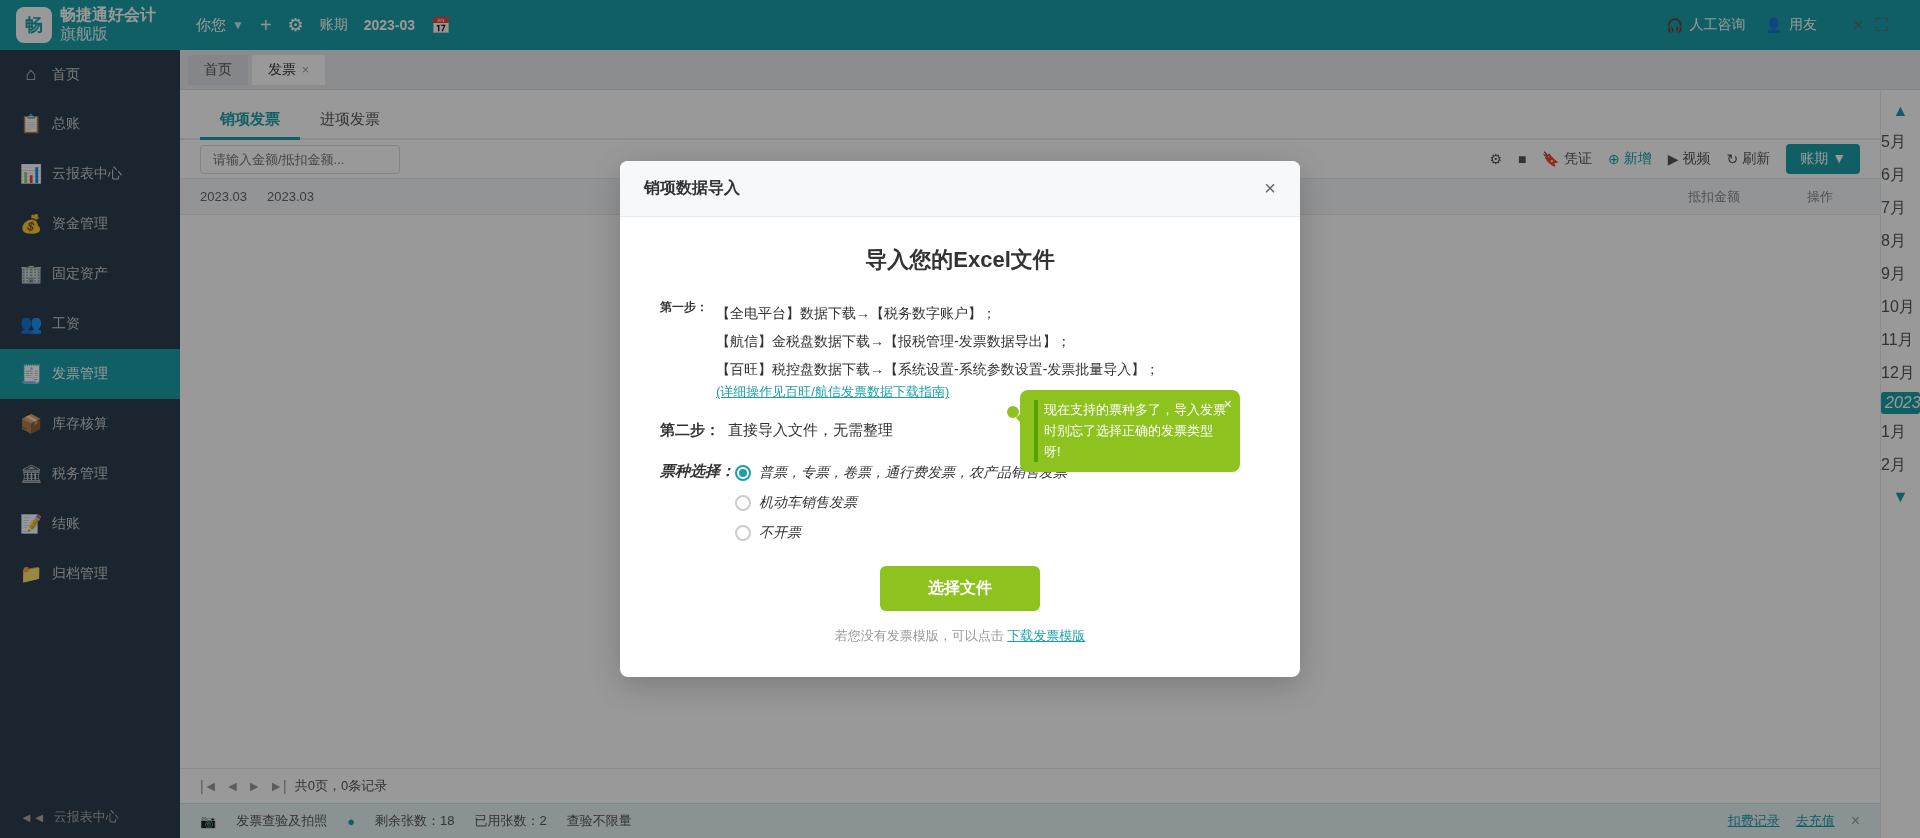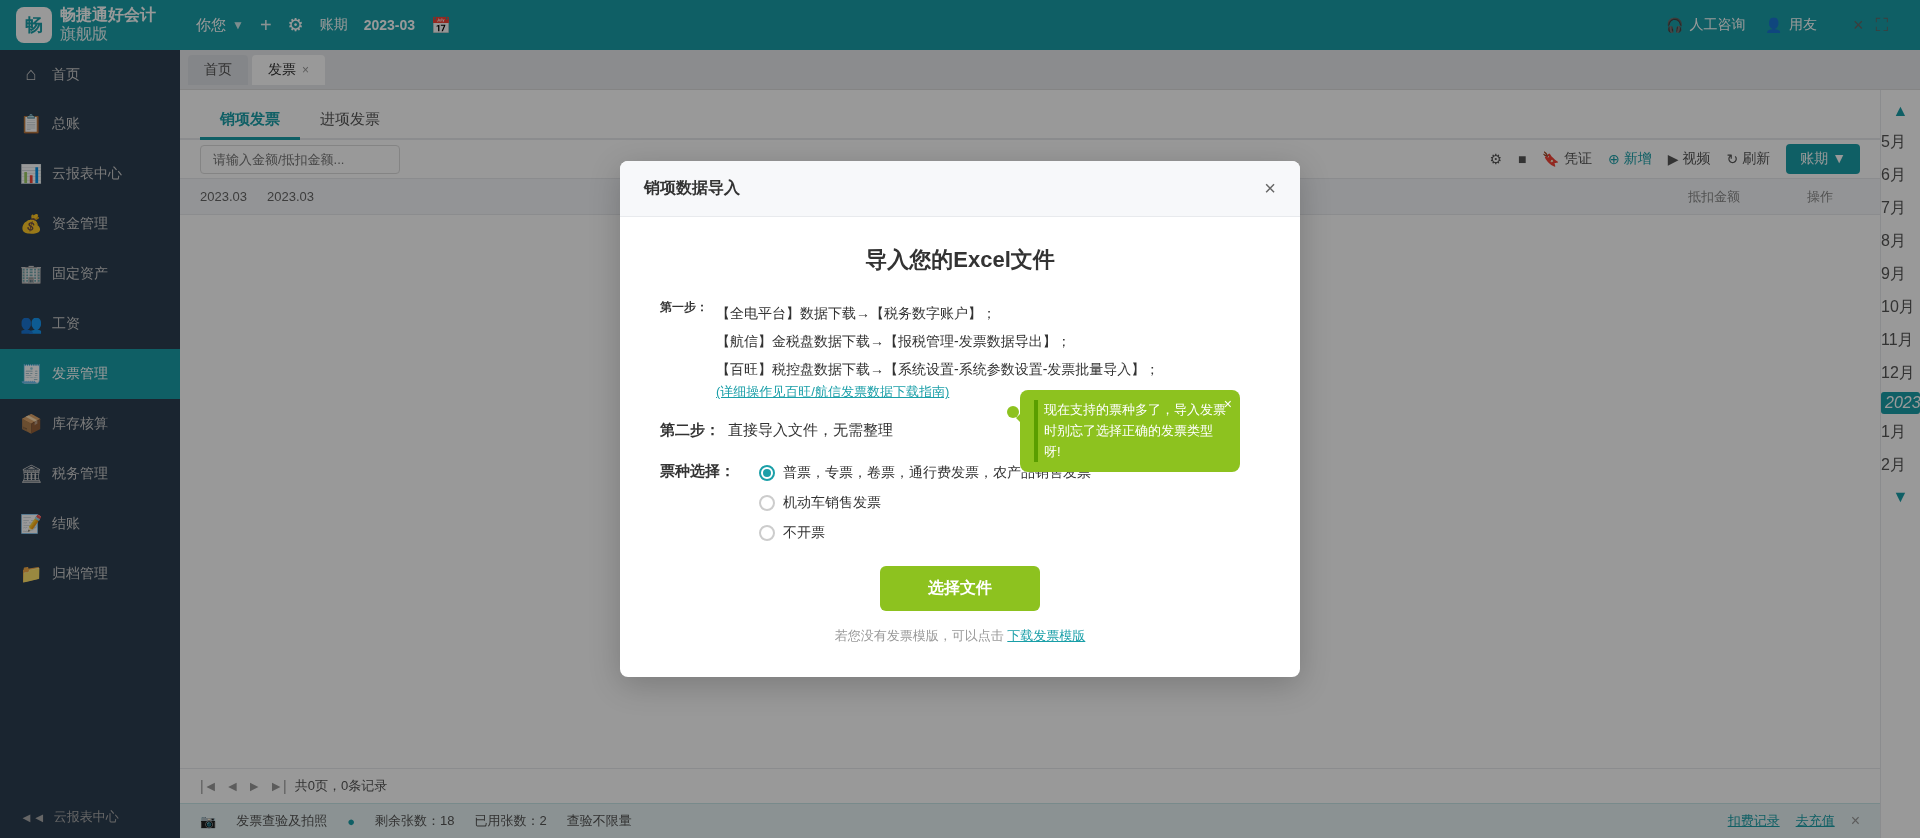--- a/index.html
+++ b/index.html
@@ -432,21 +432,21 @@
       </div>
 
       <div class="step">
         <div style="display:flex;gap:8px;align-items:center;">
           <span style="font-size:15px;font-weight:bold;color:#333;white-space:nowrap;">第二步：</span>
           <span style="font-size:15px;color:#333;">直接导入文件，无需整理</span>
         </div>
       </div>
 
       <div class="step">
-        <div style="display:flex;gap:24px;align-items:flex-start;">
+        <div style="display:flex;gap:0;align-items:flex-start;font-style:italic;">
           <span style="font-size:15px;font-weight:bold;color:#333;white-space:nowrap;padding-top:2px;">票种选择：</span>
           <div class="radio-group" style="margin-left:0;">
             <div class="radio-item">
               <div class="radio-circle checked"></div>
               <span class="radio-label">普票，专票，卷票，通行费发票，农产品销售发票</span>
             </div>
             <div class="radio-item">
               <div class="radio-circle"></div>
               <span class="radio-label">机动车销售发票</span>
             </div>

